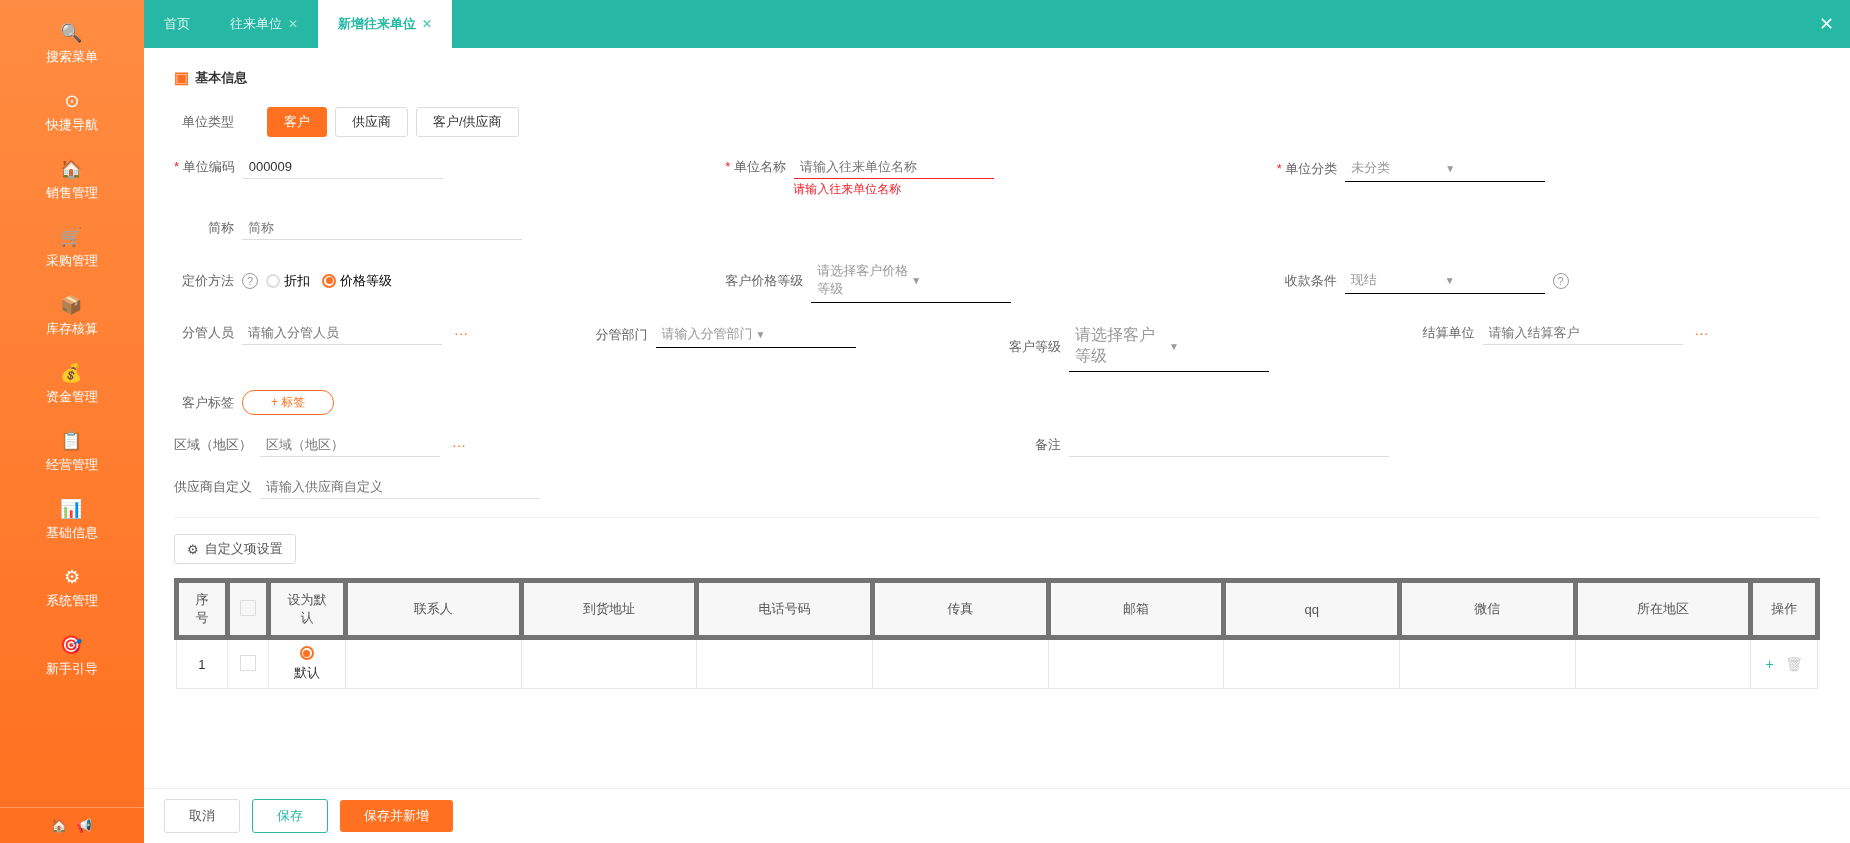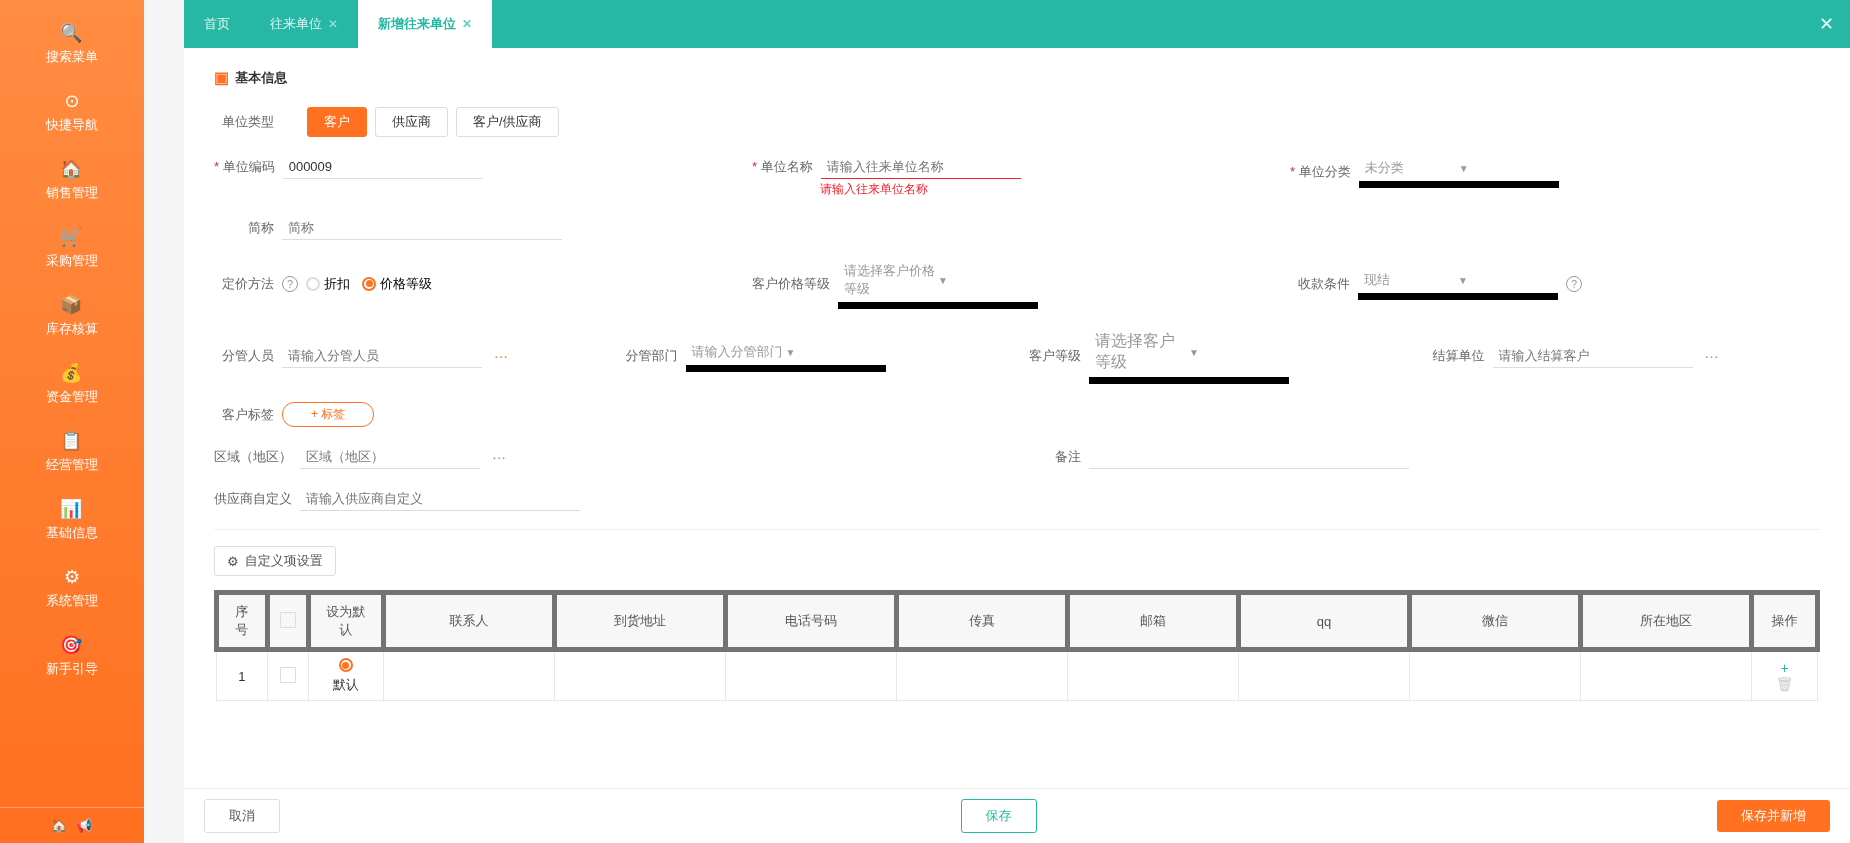--- a/index.html
+++ b/index.html
@@ -40,21 +40,20 @@
       font-size: 20px;
       border-top: 1px solid rgba(255,255,255,0.3);
     }
 
     
     .main {
       flex: 1;
       display: flex;
       flex-direction: column;
       overflow: hidden;
-      margin-left: 40px;
     }
 
     
     .tab-bar {
       background: #26b8a5;
       display: flex;
       align-items: center;
       height: 48px;
       padding: 0 0;
       flex-shrink: 0;
@@ -168,21 +167,21 @@
     .unit-btn.active {
       background: #ff7020;
       color: #fff;
       border-color: #ff7020;
     }
 
     
     .dropdown-field {
       display: flex;
       align-items: center;
-      border-bottom: 7px solid #000000;
+      border-bottom: 1px solid #000000;
       padding: 4px 6px;
       width: 200px;
       cursor: pointer;
     }
     .dropdown-field span { flex: 1; color: #999; font-size: 13px; }
     .dropdown-field .arrow { color: #999; font-size: 10px; }
     .dropdown-value { color: #333; }
 
     
     .radio-group { display: flex; align-items: center; gap: 12px; }
@@ -265,21 +264,21 @@
       text-align: right;
       margin-bottom: 6px;
       color: #999;
       font-size: 12px;
       cursor: pointer;
     }
 
     
     .bottom-bar {
       display: flex;
-      justify-content: space-between;
+      justify-content: flex-start;
       align-items: center;
       gap: 12px;
       padding: 10px 20px;
       background: #fff;
       border-top: 1px solid #eee;
       flex-shrink: 0;
     }
     .btn-cancel {
       padding: 7px 24px;
       border: 1px solid #ddd;
@@ -470,21 +469,21 @@
       <div class="form-group">
         <span class="form-label">收款条件</span>
         <div class="dropdown-field">
           <span class="dropdown-value">现结</span>
           <span class="arrow">▼</span>
         </div>
         <span class="help-icon">?</span>
       </div>
     </div>
 
-    <div class="form-row" style="align-items:center;">
+    <div class="form-row" style="">
       <div class="form-group">
         <span class="form-label">分管人员</span>
         <input class="form-input" type="text" placeholder="请输入分管人员" style="">
         <span class="more-btn">···</span>
       </div>
       <div class="form-group">
         <span class="form-label">分管部门</span>
         <div class="dropdown-field">
           <span style="color:#999;font-size:13px;">请输入分管部门</span>
           <span class="arrow">▼</span>

